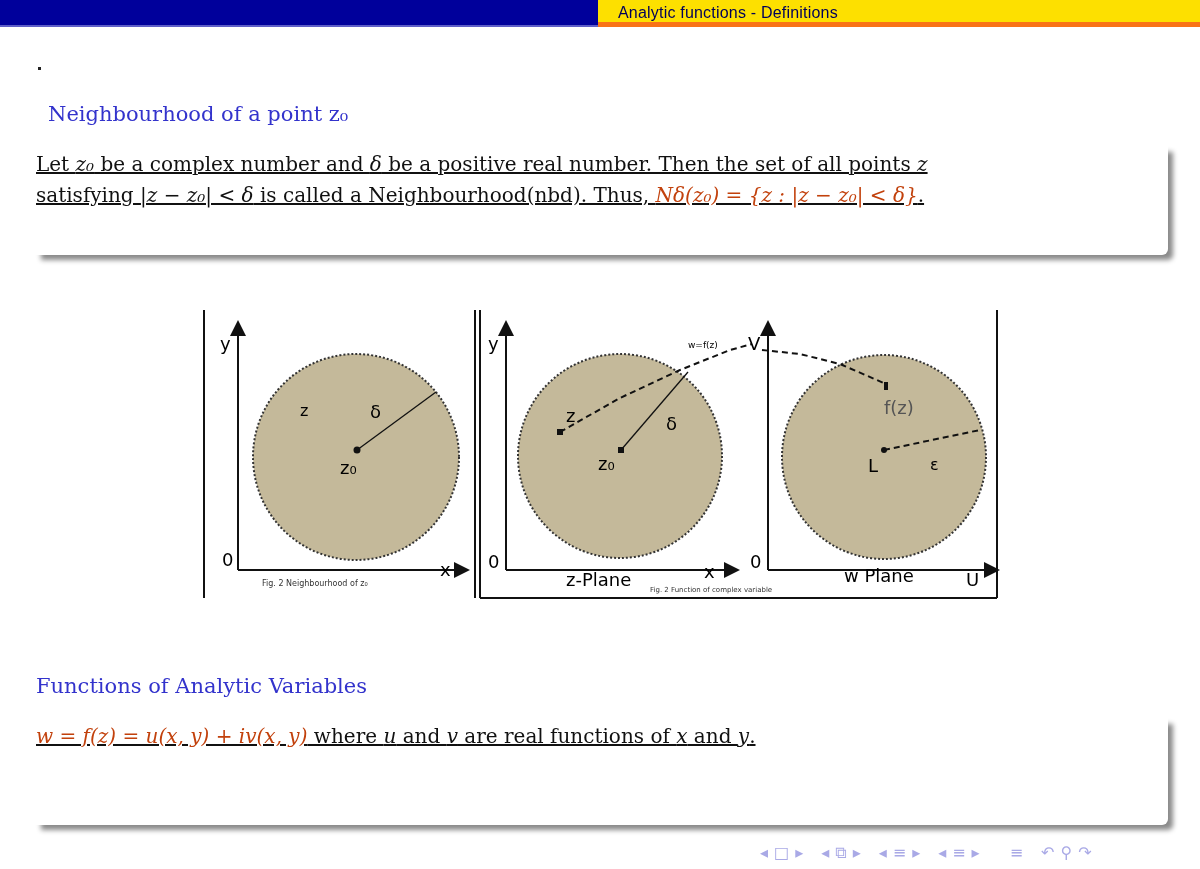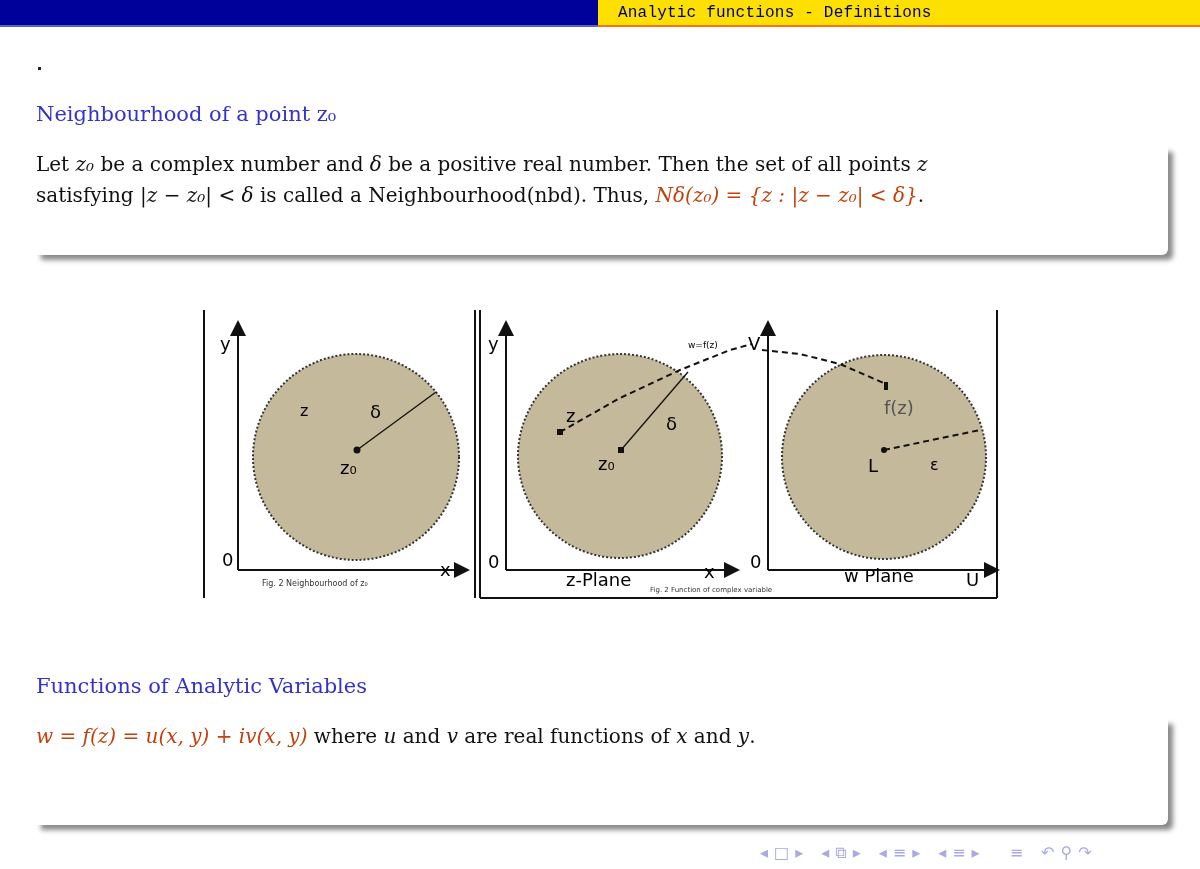--- a/index.html
+++ b/index.html
@@ -7,33 +7,34 @@
     width:1200px; height:869px; position:relative; overflow:hidden;
     background:#ffffff;
     font-family:"DejaVu Serif", serif;
     color:#111;
   }
   .headline {
     position:absolute; left:0; top:0; width:1200px; height:27px;
     display:flex;
   }
   .headline .left { width:598px; height:27px; background:#00009b; border-bottom:2px solid #5e5ec8; box-sizing:border-box; }
-  .headline .right { flex:1; height:27px; background:#fde000; border-bottom:2px solid #f97316; box-sizing:border-box;
-    font-family:Liberation Mono, monospace; font-size:16px; color:#00005a; padding-left:20px; line-height:26px; letter-spacing:0.2px; }
+  .headline .right { flex:1; height:27px; background:#fde000; border-bottom:5px solid #f97316; box-sizing:border-box;
+    font-family:Liberation Sans, sans-serif; font-size:16px; color:#00005a; padding-left:20px; line-height:26px; letter-spacing:0.2px; }
   .dot { position:absolute; left:38px; top:67px; width:3px; height:3px; background:#222; }
 
   .blk-title {
     position:absolute; left:36px; font-size:21px; color:#3333cc; font-family:"DejaVu Serif", serif;
   }
   .blk {
     position:absolute; left:34px; width:1134px; background:#fff;
     box-shadow: 6px 6px 5px -1px #8a8a8a;
     border-radius:0 0 6px 0;
     font-size:20px; line-height:31px; padding:4px 0 6px 2px; box-sizing:border-box;
     white-space:nowrap;
+    text-decoration:underline;
   }
   .m { color:#c2410c; font-style:italic; }
   .i { font-style:italic; }
 
   .fig { position:absolute; left:200px; top:308px; width:800px; height:294px; }
   svg text { font-family:"DejaVu Sans", sans-serif; }
 
   .nav {
     position:absolute; left:760px; top:840px; height:24px; display:flex; gap:0; align-items:center;
     color:#a9a9e6; font-family:"DejaVu Sans", sans-serif; font-size:16px;
@@ -44,21 +45,21 @@
 </head>
 <body>
 
 <div class="headline">
   <div class="left"></div>
   <div class="right">Analytic functions - Definitions</div>
 </div>
 
 <div class="dot"></div>
 
-<div class="blk-title" style="top:102px;">Neighbourhood of a point z₀</div>
+<div class="blk-title" style="top:102px;margin-left:12px;">Neighbourhood of a point z₀</div>
 <div class="blk" style="top:145px; height:110px;">
   <div>
     <span>Let </span><span class="i">z₀</span><span> be a complex number and </span><span class="i">δ</span><span> be a positive real number. Then the set of all points </span><span class="i">z</span>
   </div>
   <div>
     <span>satisfying </span><span class="i">|z − z₀| &lt; δ</span><span> is called a Neighbourhood(nbd). Thus, </span><span class="m">Nδ(z₀) = {z : |z − z₀| &lt; δ}</span><span>.</span>
   </div>
 </div>
 
 <div class="fig">

